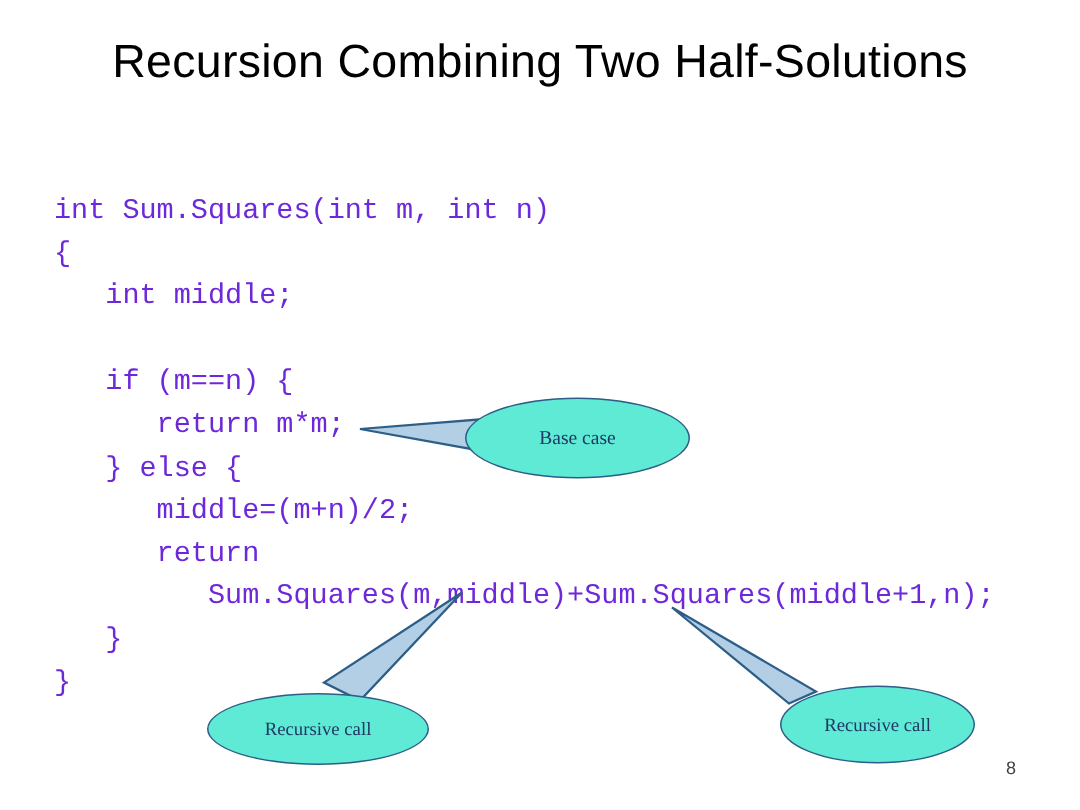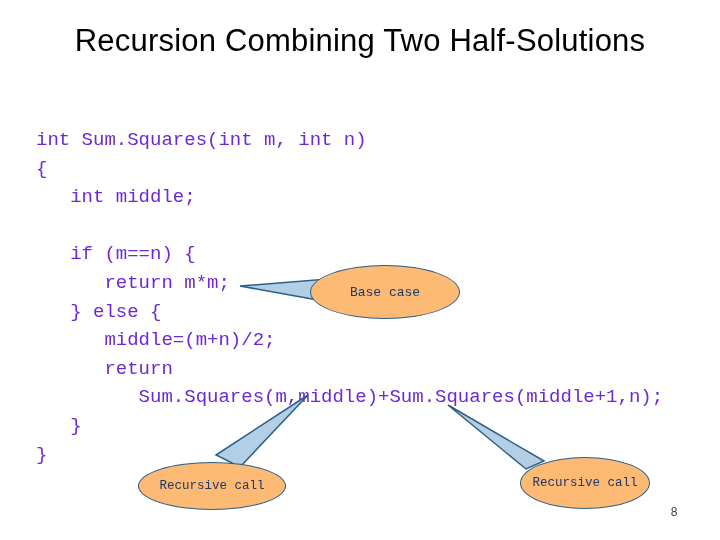--- a/index.html
+++ b/index.html
@@ -39,27 +39,27 @@
     font-family: "Liberation Mono", monospace;
     font-size: 19px;
     line-height: 28.6px;
     color: #6d28d9;
     white-space: pre;
   }
   .callout {
     position: absolute;
     box-sizing: border-box;
     border-radius: 50%;
-    background: #fdba74;
+    background: #5eead4;
     border: 1.5px solid #2d5e87;
     display: flex;
     align-items: center;
     justify-content: center;
     color: #1f3864;
-    font-family: Liberation Mono, monospace;
+    font-family: Liberation Serif, serif;
     text-align: center;
   }
   #callout-base {
     left: 310px;
     top: 265px;
     width: 150px;
     height: 54px;
     font-size: 13px;
   }
   #callout-rec1 {

